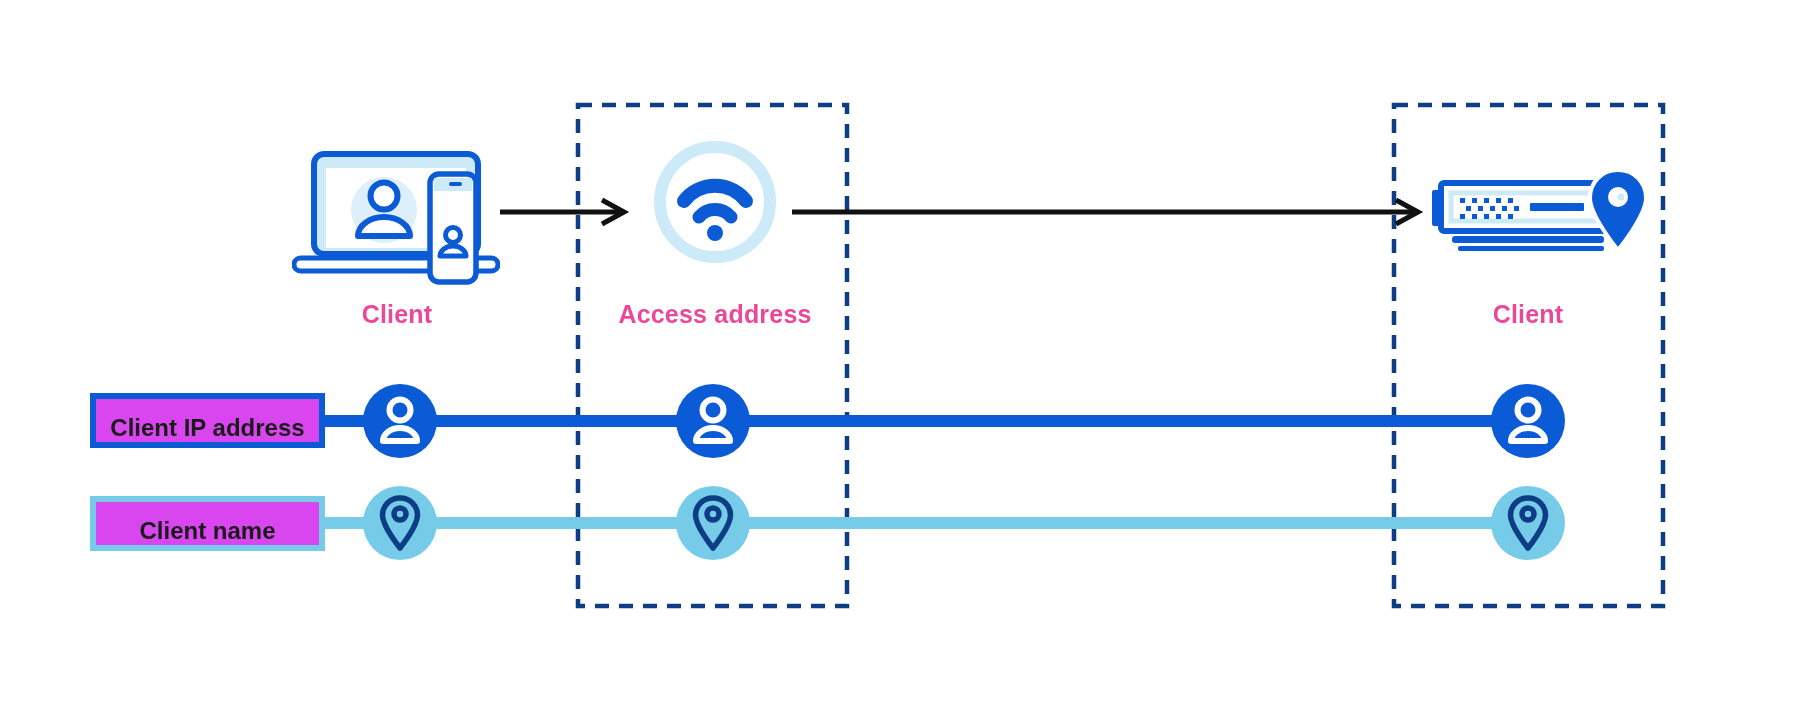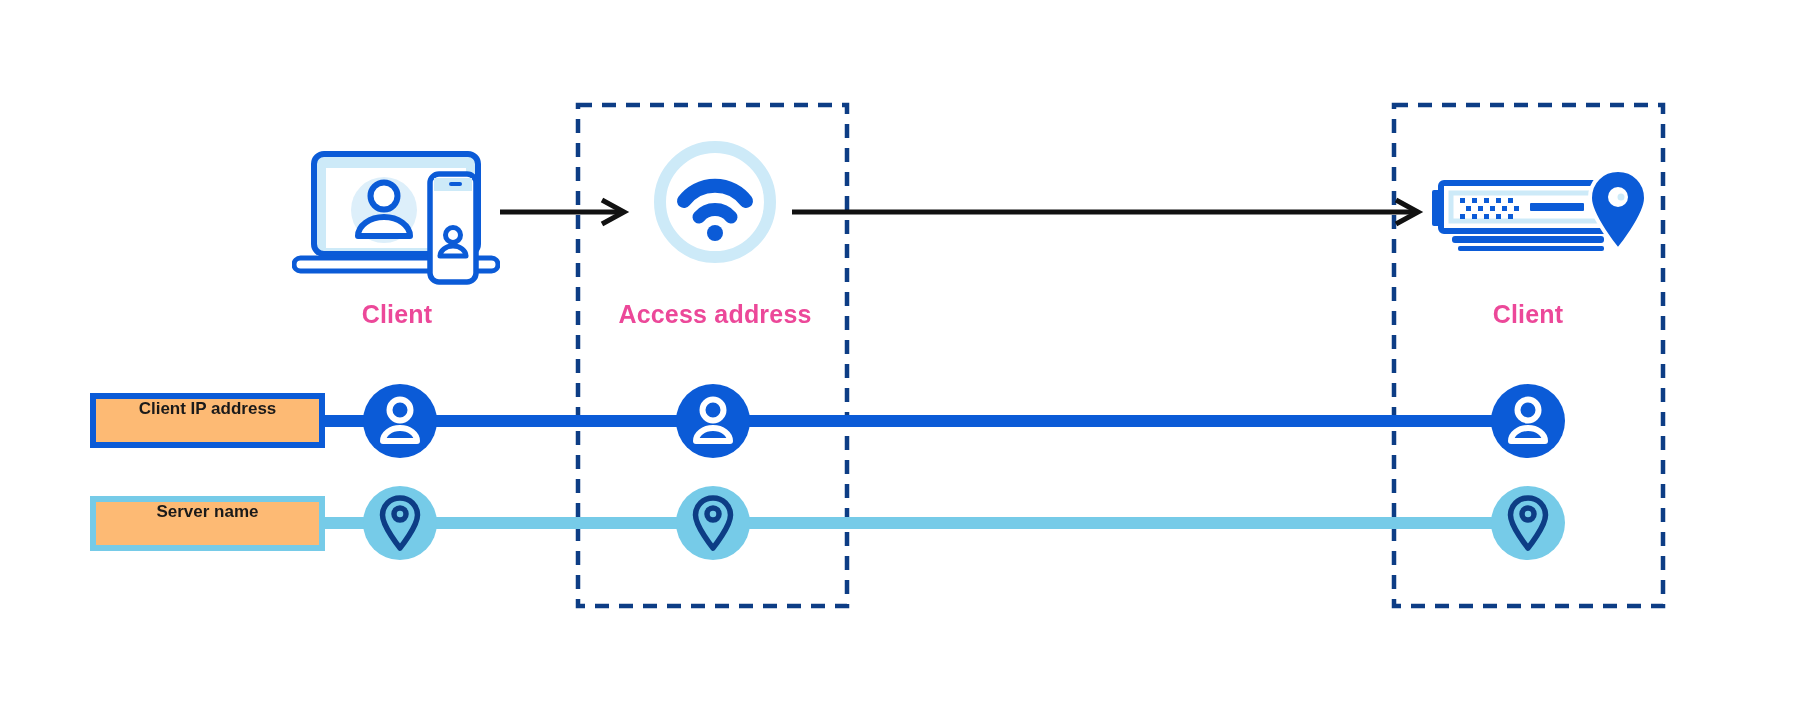--- a/index.html
+++ b/index.html
@@ -19,23 +19,23 @@
     font-weight:700;
     color:#ec4899;
     letter-spacing:0.2px;
   }
   .track-line{position:absolute;height:12px;border-radius:2px;}
   .track-line.blue{background:#0b5bd7;}
   .track-line.cyan{background:#76cbe8;}
   .label-box{
     position:absolute;
     width:223px;height:43px;
-    background:#fdba74;
-    display:flex;align-items:flex-start;justify-content:center;
-    font-size:17px;font-weight:700;color:#1a1a1a;
+    background:#d946ef;
+    display:flex;align-items:flex-end;justify-content:center;
+    font-size:24px;font-weight:700;color:#1a1a1a;
   }
   .label-box.blue{border:6px solid #0b5bd7;}
   .label-box.cyan{border:6px solid #76cbe8;}
   .node{
     position:absolute;width:74px;height:74px;border-radius:50%;
     display:flex;align-items:center;justify-content:center;
   }
   .node.blue{background:#0b5bd7;}
   .node.cyan{background:#76cbe8;}
 </style>
@@ -51,21 +51,21 @@
     <rect x="3" y="3" width="269" height="501" fill="none" stroke="#0d3d85" stroke-width="4.5" stroke-dasharray="14 10"></rect>
   </svg>
 
   <div class="track-line blue abs" style="left:320px;top:415px;width:1210px;"></div>
   <div class="track-line cyan abs" style="left:320px;top:517px;width:1210px;"></div>
 
   <div class="label-box blue" style="left:90px;top:393px;">
     <span>Client IP address</span>
   </div>
   <div class="label-box cyan" style="left:90px;top:496px;">
-    <span>Server name</span>
+    <span>Client name</span>
   </div>
 
   <svg class="abs" style="left:292px;top:148px;" width="208" height="140" viewBox="0 0 208 140">
     <rect x="22" y="6" width="164" height="100" rx="10" fill="#cdeaf8" stroke="#0b5bd7" stroke-width="6"></rect>
     <rect x="34" y="20" width="140" height="80" fill="#ffffff"></rect>
     <circle cx="92" cy="62" r="33" fill="#ddeffa"></circle>
     <circle cx="92" cy="48" r="13.5" fill="#ffffff" stroke="#0b5bd7" stroke-width="6"></circle>
     <path d="M66 88 a26 19 0 0 1 52 0 z" fill="#ffffff" stroke="#0b5bd7" stroke-width="6" stroke-linejoin="round"></path>
     <rect x="2" y="110" width="204" height="13" rx="6.5" fill="#ffffff" stroke="#0b5bd7" stroke-width="5"></rect>
     <rect x="138" y="26" width="46" height="108" rx="9" fill="#ffffff" stroke="#0b5bd7" stroke-width="5.5"></rect>

